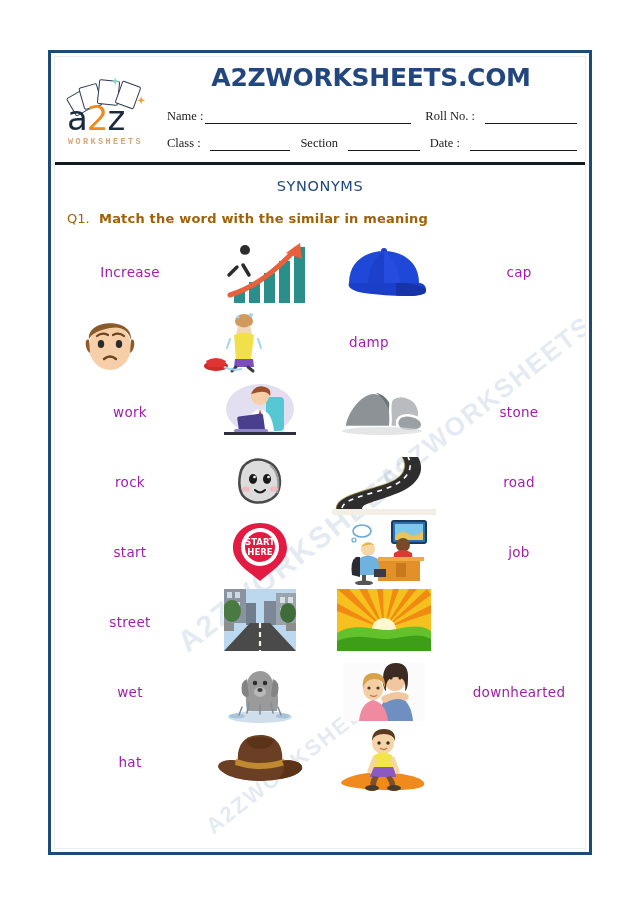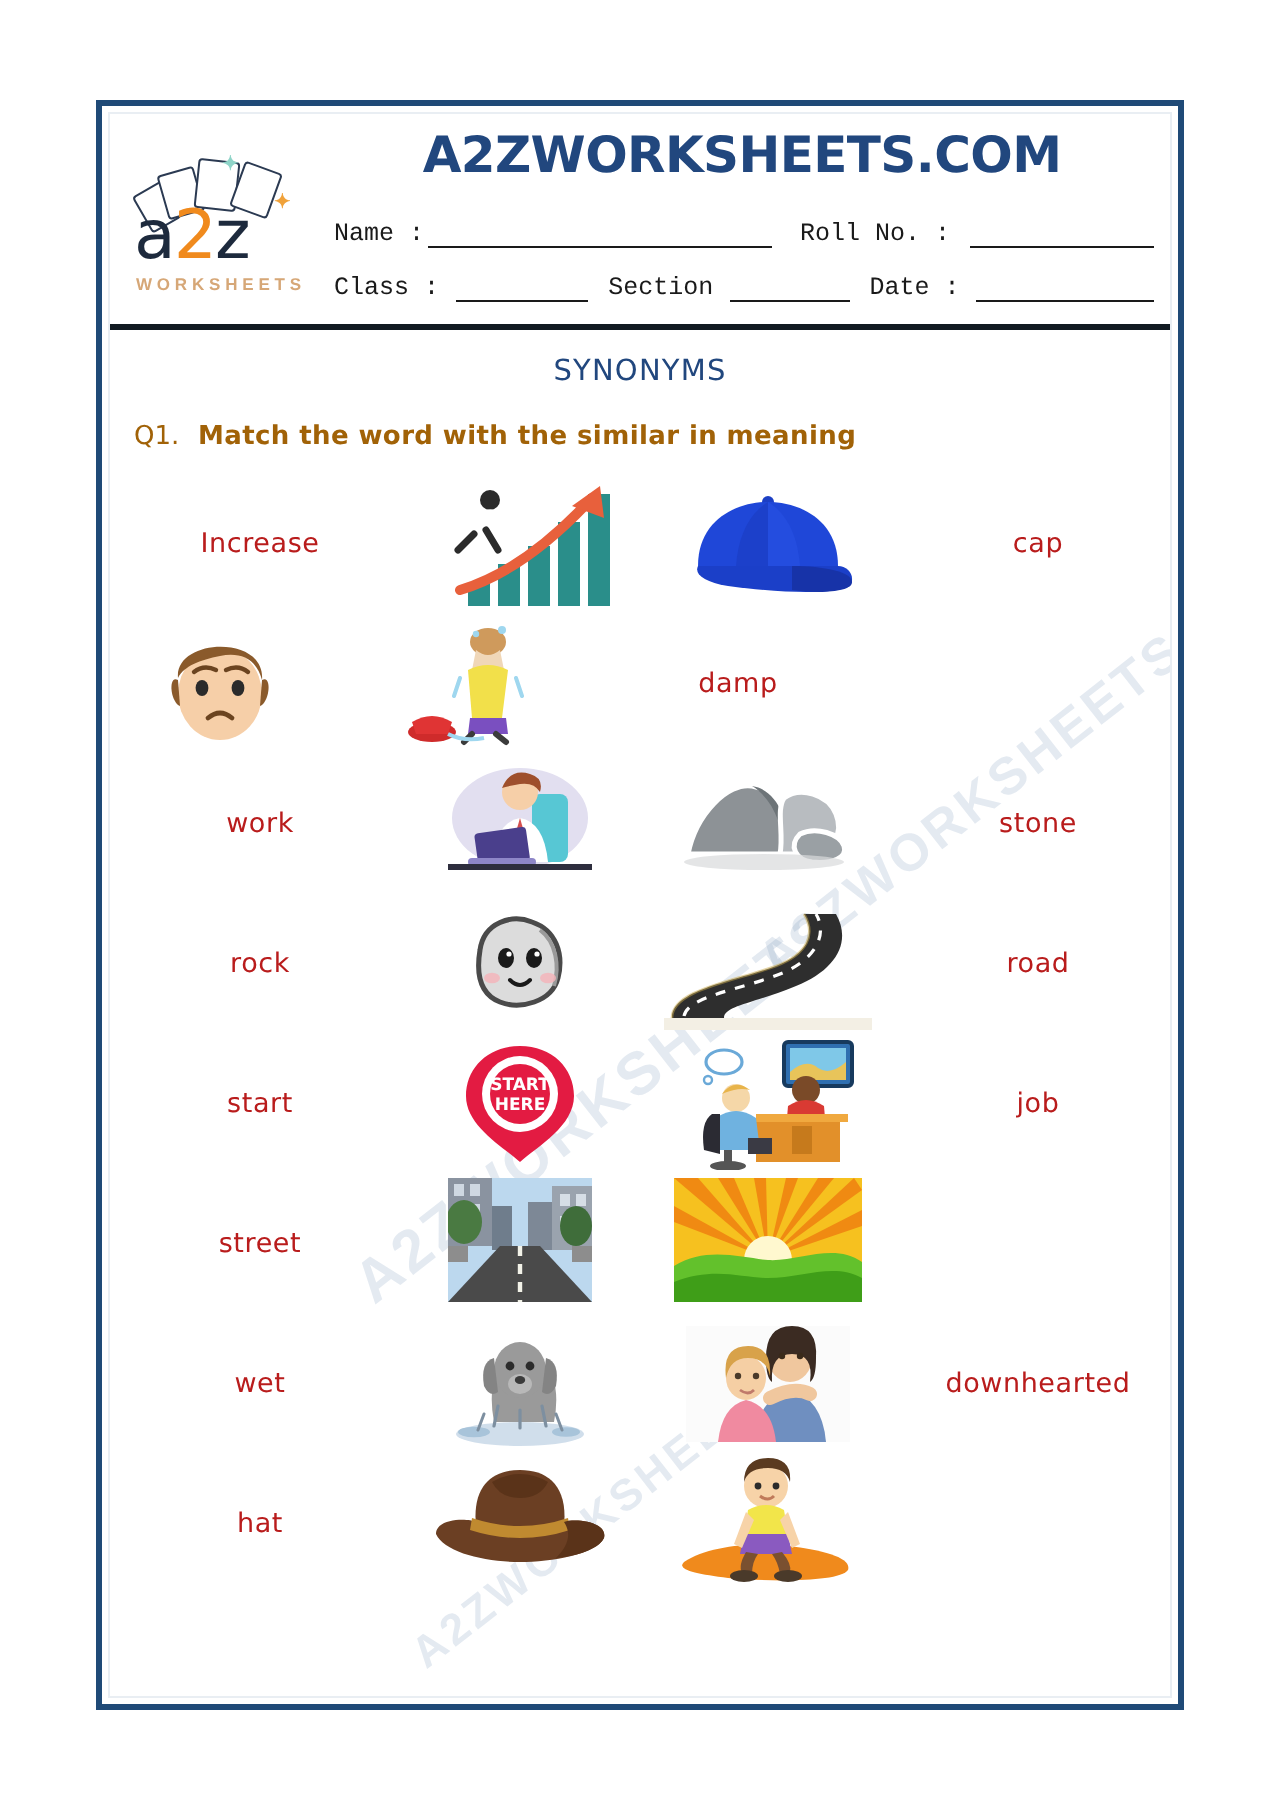--- a/index.html
+++ b/index.html
@@ -109,32 +109,32 @@
   #logo .lz { color: #1d2a3d; }
   #logo .ws {
     position: absolute;
     left: 3px;
     top: 58px;
     font-size: 8.5px;
     font-weight: 700;
     letter-spacing: 2.4px;
     color: #c98a4a;
     opacity: 0.75;
-    font-family: Liberation Sans, sans-serif;
+    font-family: Liberation Mono, monospace;
   }
 
   
   #form-area {
     position: absolute;
     left: 112px;
     right: 8px;
     top: 40px;
     font-size: 12.5px;
     color: #1a1a1a;
-    font-family: Liberation Mono, monospace;
+    font-family: Liberation Serif, serif;
   }
   .form-row {
     display: flex;
     align-items: flex-end;
     height: 27px;
   }
   .f-label { white-space: nowrap; padding-right: 2px; }
   .f-line {
     border-bottom: 1.4px solid #1a1a1a;
     height: 13px;
@@ -176,21 +176,21 @@
   
   #match-list {
     margin-top: 11px;
   }
   .match-row {
     display: flex;
     align-items: center;
     height: 70px;
   }
   .word {
-    color: #b91c1c;
+    color: #a21caf;
     font-size: 13.5px;
     text-align: center;
     font-family: "DejaVu Sans", sans-serif;
     letter-spacing: 0.3px;
   }
   .word-left  { width: 150px; flex: none; }
   .word-right { width: 160px; flex: none; }
   .pic {
     width: 110px;
     height: 66px;

